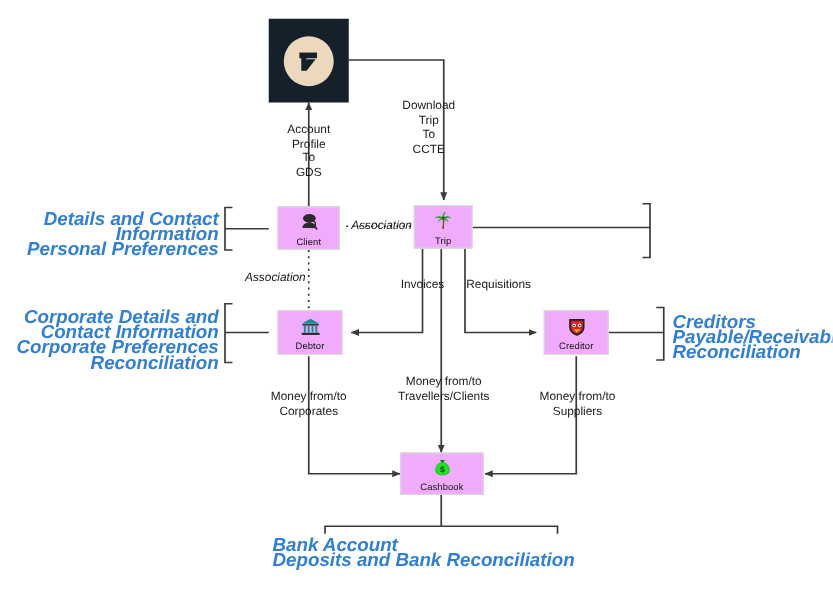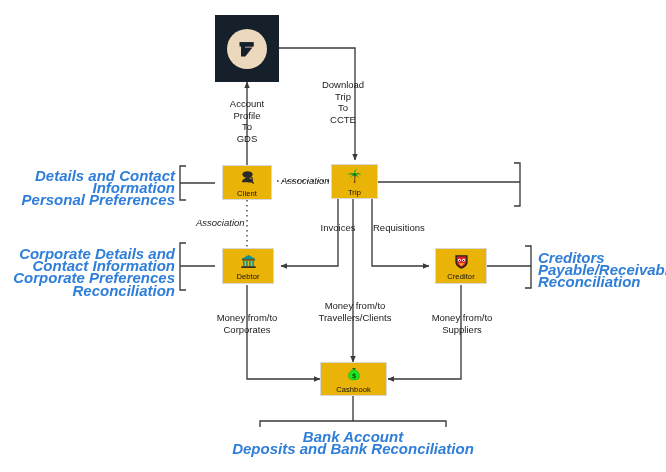--- a/index.html
+++ b/index.html
@@ -6,21 +6,21 @@
   body{
     width:666px;height:472px;position:relative;overflow:hidden;
     font-family:"Liberation Sans","DejaVu Sans",sans-serif;
     color:#1a1a1a;
   }
   #canvas{position:absolute;left:0;top:0;width:666px;height:472px;}
   svg.wires{position:absolute;left:0;top:0;width:666px;height:472px;pointer-events:none;}
 
   
   .node{
-    position:absolute;background:#eab308;border:1px solid #d8d8d8;
+    position:absolute;background:#f0abfc;border:1px solid #d8d8d8;
     display:flex;flex-direction:column;align-items:center;justify-content:center;
     box-sizing:border-box;
   }
   .node .glyph{height:20px;width:22px;display:flex;align-items:center;justify-content:center;}
   .node .nlabel{
     font-size:7.5px;line-height:9px;color:#111;margin-top:1px;letter-spacing:0.1px;
     white-space:nowrap;
   }
 
   
@@ -45,21 +45,21 @@
     font-style:italic;white-space:nowrap;
   }
 
   
   .note{
     position:absolute;color:#2f7ed8;font-style:italic;font-weight:bold;
     font-size:15px;line-height:12.2px;white-space:pre-line;
   }
   .note.r{text-align:right;}
   .note.l{text-align:left;}
-  .note.c{text-align:center;}
+  .note.c{text-align:left;}
 </style>
 </head>
 <body>
 
 <div id="canvas">
 
   <svg class="wires" viewBox="0 0 666 472">
     <defs>
       <marker id="ah" markerWidth="7" markerHeight="7" refX="6.2" refY="3.2" orient="auto" markerUnits="userSpaceOnUse">
         <path d="M0,0.4 L6.6,3.2 L0,6 z" fill="#3a3a3a"></path>

